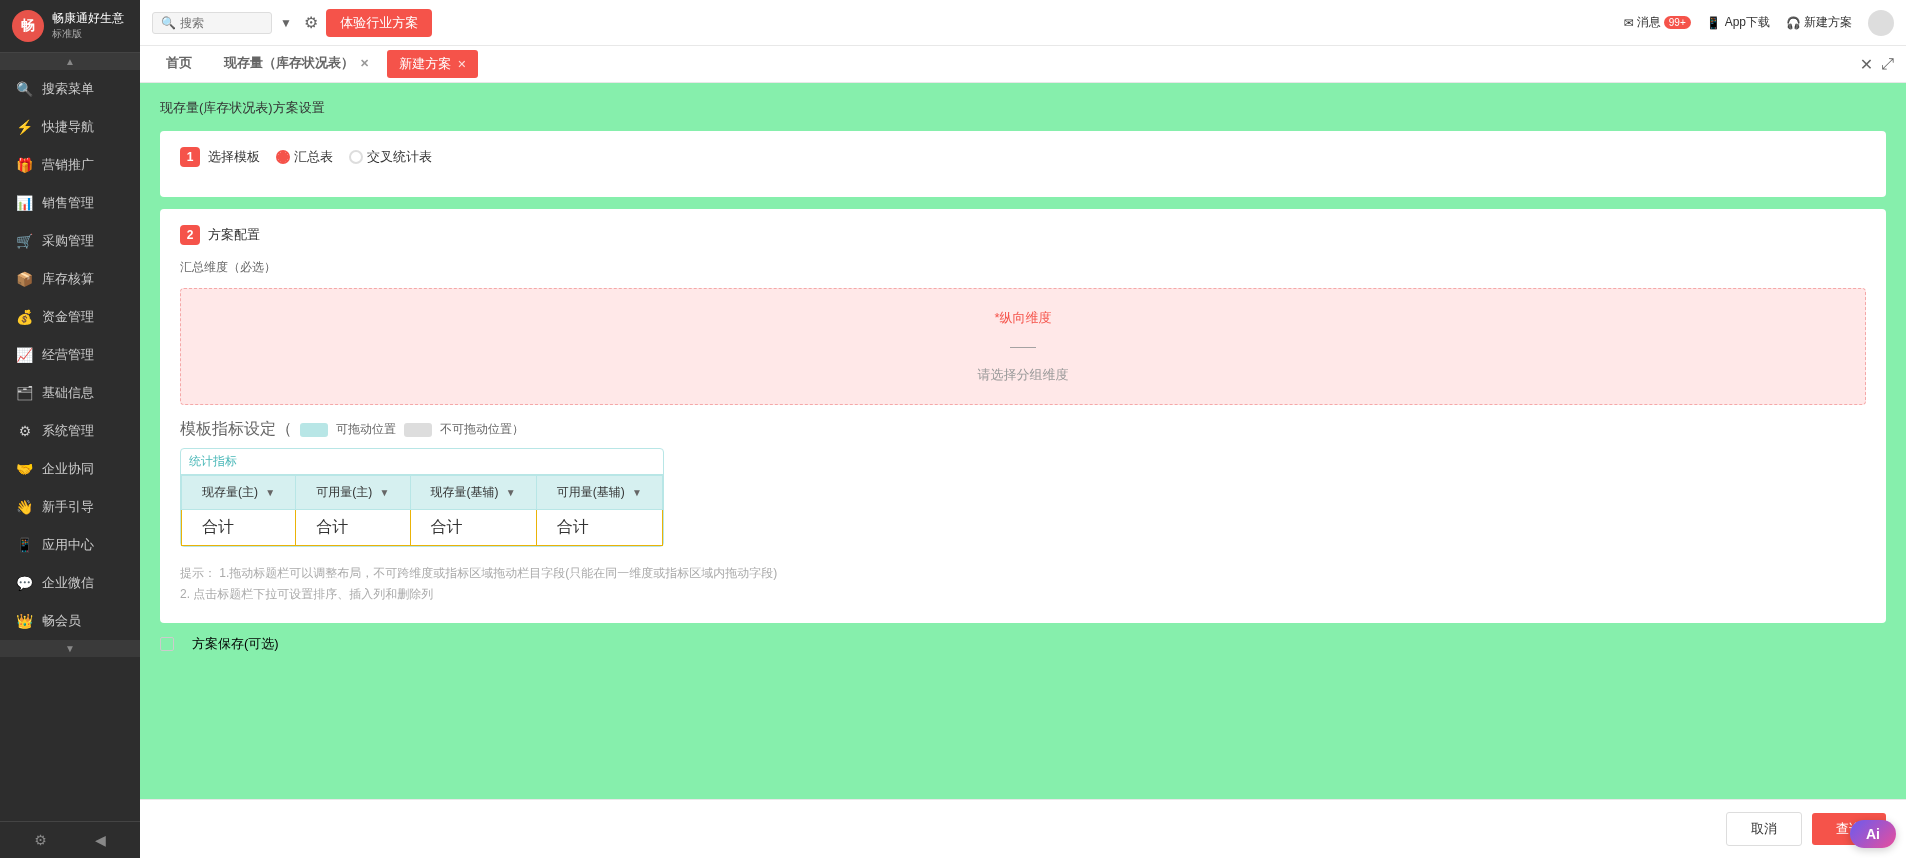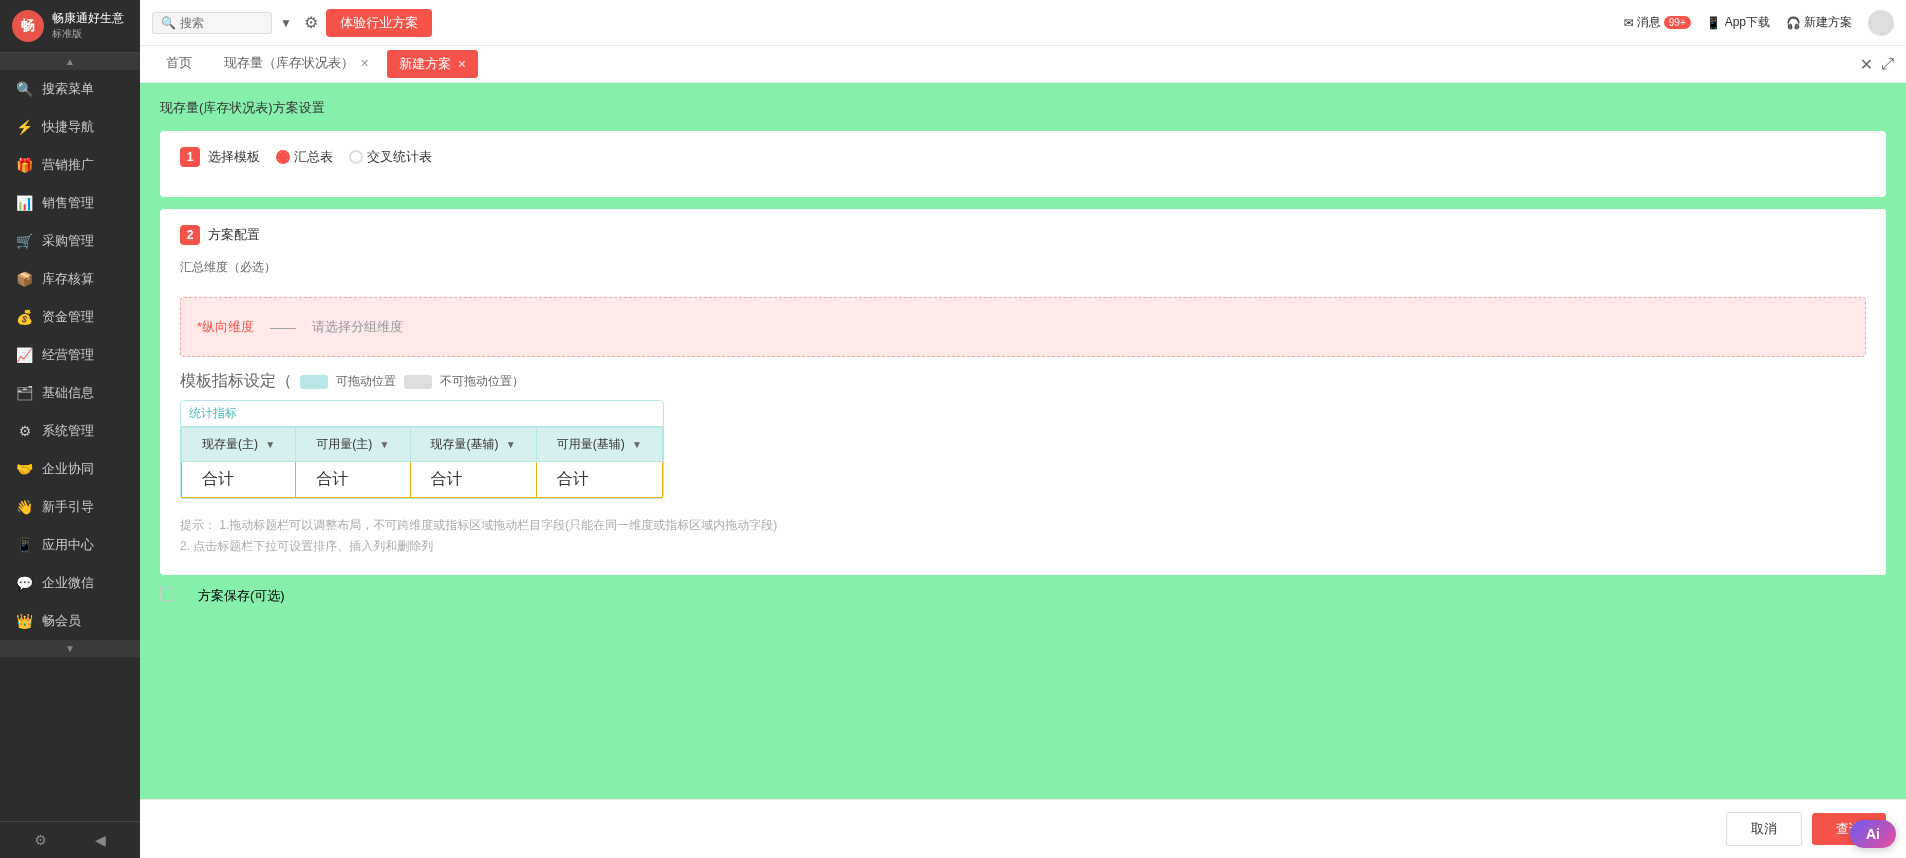--- a/index.html
+++ b/index.html
@@ -114,20 +114,21 @@
       padding: 0 12px;
       gap: 4px;
     }
     .tab {
       display: flex; align-items: center; gap: 4px;
       padding: 8px 14px;
       font-size: 13px;
       cursor: pointer;
       border-bottom: 2px solid transparent;
       color: #666;
+      font-weight: bold;
     }
     .tab-close { font-size: 11px; color: #999; margin-left: 2px; cursor: pointer; }
     .tab-new {
       background: #f5534a;
       color: white;
       border-radius: 3px;
       padding: 5px 12px;
       display: flex; align-items: center; gap: 4px;
       font-size: 13px;
       cursor: pointer;
@@ -169,29 +170,29 @@
     .section-title { font-size: 13px; color: #333; font-weight: 500; }
 
     .radio-group { display: flex; align-items: flex-start; gap: 16px; margin-left: 8px; }
     .radio-item { display: flex; align-items: center; gap: 4px; cursor: pointer; font-size: 13px; color: #333; }
     .radio-circle {
       width: 14px; height: 14px; border-radius: 50%;
       border: 2px solid #ddd; flex-shrink: 0;
     }
     .radio-circle.selected { border-color: #f5534a; background: radial-gradient(circle, #f5534a 5px, white 5px); }
 
-    .sub-label { font-size: 12px; color: #666; margin-bottom: 21px; }
+    .sub-label { font-size: 12px; color: #666; margin-bottom: 12px; }
 
     .dim-required-area {
       background: #ffe8e8;
       border: 1px dashed #f5a8a8;
       border-radius: 4px;
       padding: 20px 16px;
       margin-top: 6px;
-      display: flex; align-items: center; gap: 12px;
+      display: flex; align-items: center; gap: 12px; flex-direction: column;
     }
     .dim-label { color: #f5534a; font-size: 13px; }
     .dim-arrow { color: #999; font-size: 13px; margin: 0 4px; }
     .dim-placeholder { color: #999; font-size: 13px; }
 
     .indicator-label { font-size: 12px; color: #666; margin: 14px 0 6px; }
 
     .draggable-hint {
       display: flex; align-items: center; gap: 8px; margin-bottom: 8px;
     }
@@ -220,21 +221,21 @@
       font-size: 16px; color: #333;
       border: 1px solid #eab308;
       text-align: left;
     }
     .col-chevron { color: #666; font-size: 10px; margin-left: 4px; }
 
     .tips-section { margin-top: 10px; font-size: 12px; color: #aaa; }
     .tips-section .tip-line { margin-bottom: 4px; }
 
     .save-option {
-      display: flex; gap: 24px; margin-top: 8px;
+      display: flex; align-items: center; gap: 18px; margin-top: 8px;
     }
     .save-checkbox { width: 14px; height: 14px; border: 1px solid #ccc; border-radius: 2px; cursor: pointer; }
 
     
     .footer-actions {
       position: absolute;
       bottom: 0; right: 0;
       background: #fff;
       border-top: 1px solid #e8e8e8;
       padding: 12px 20px;

